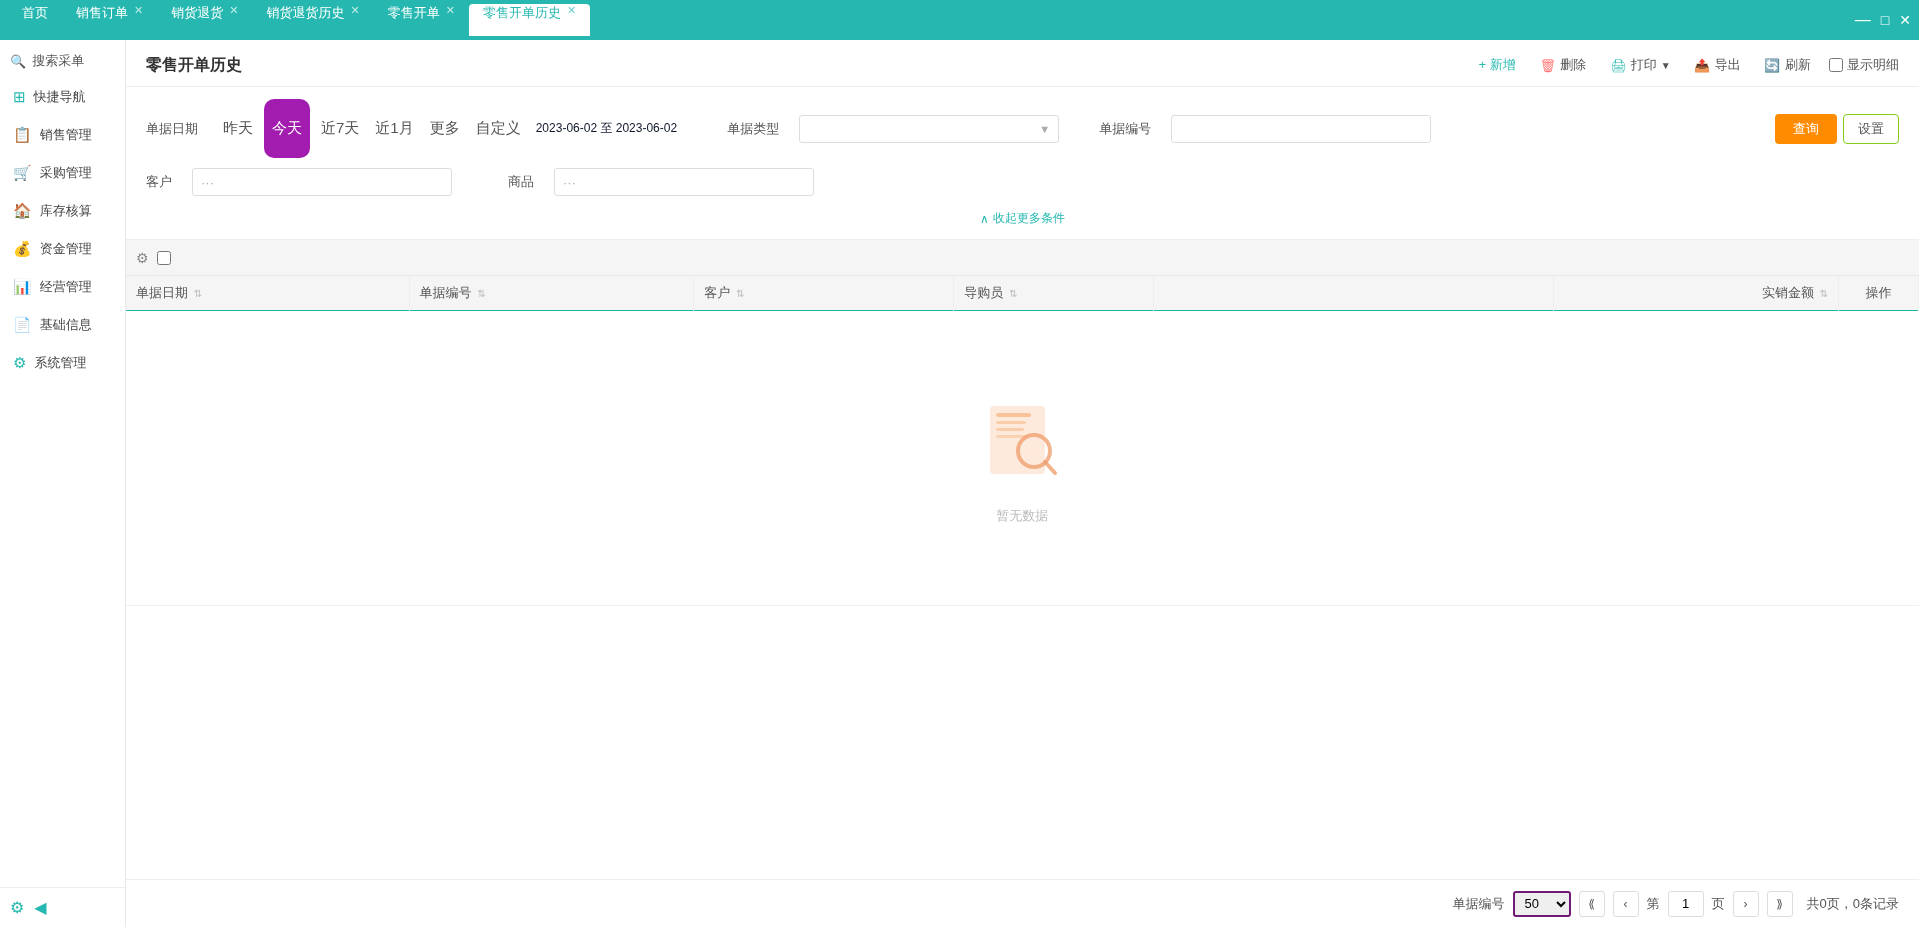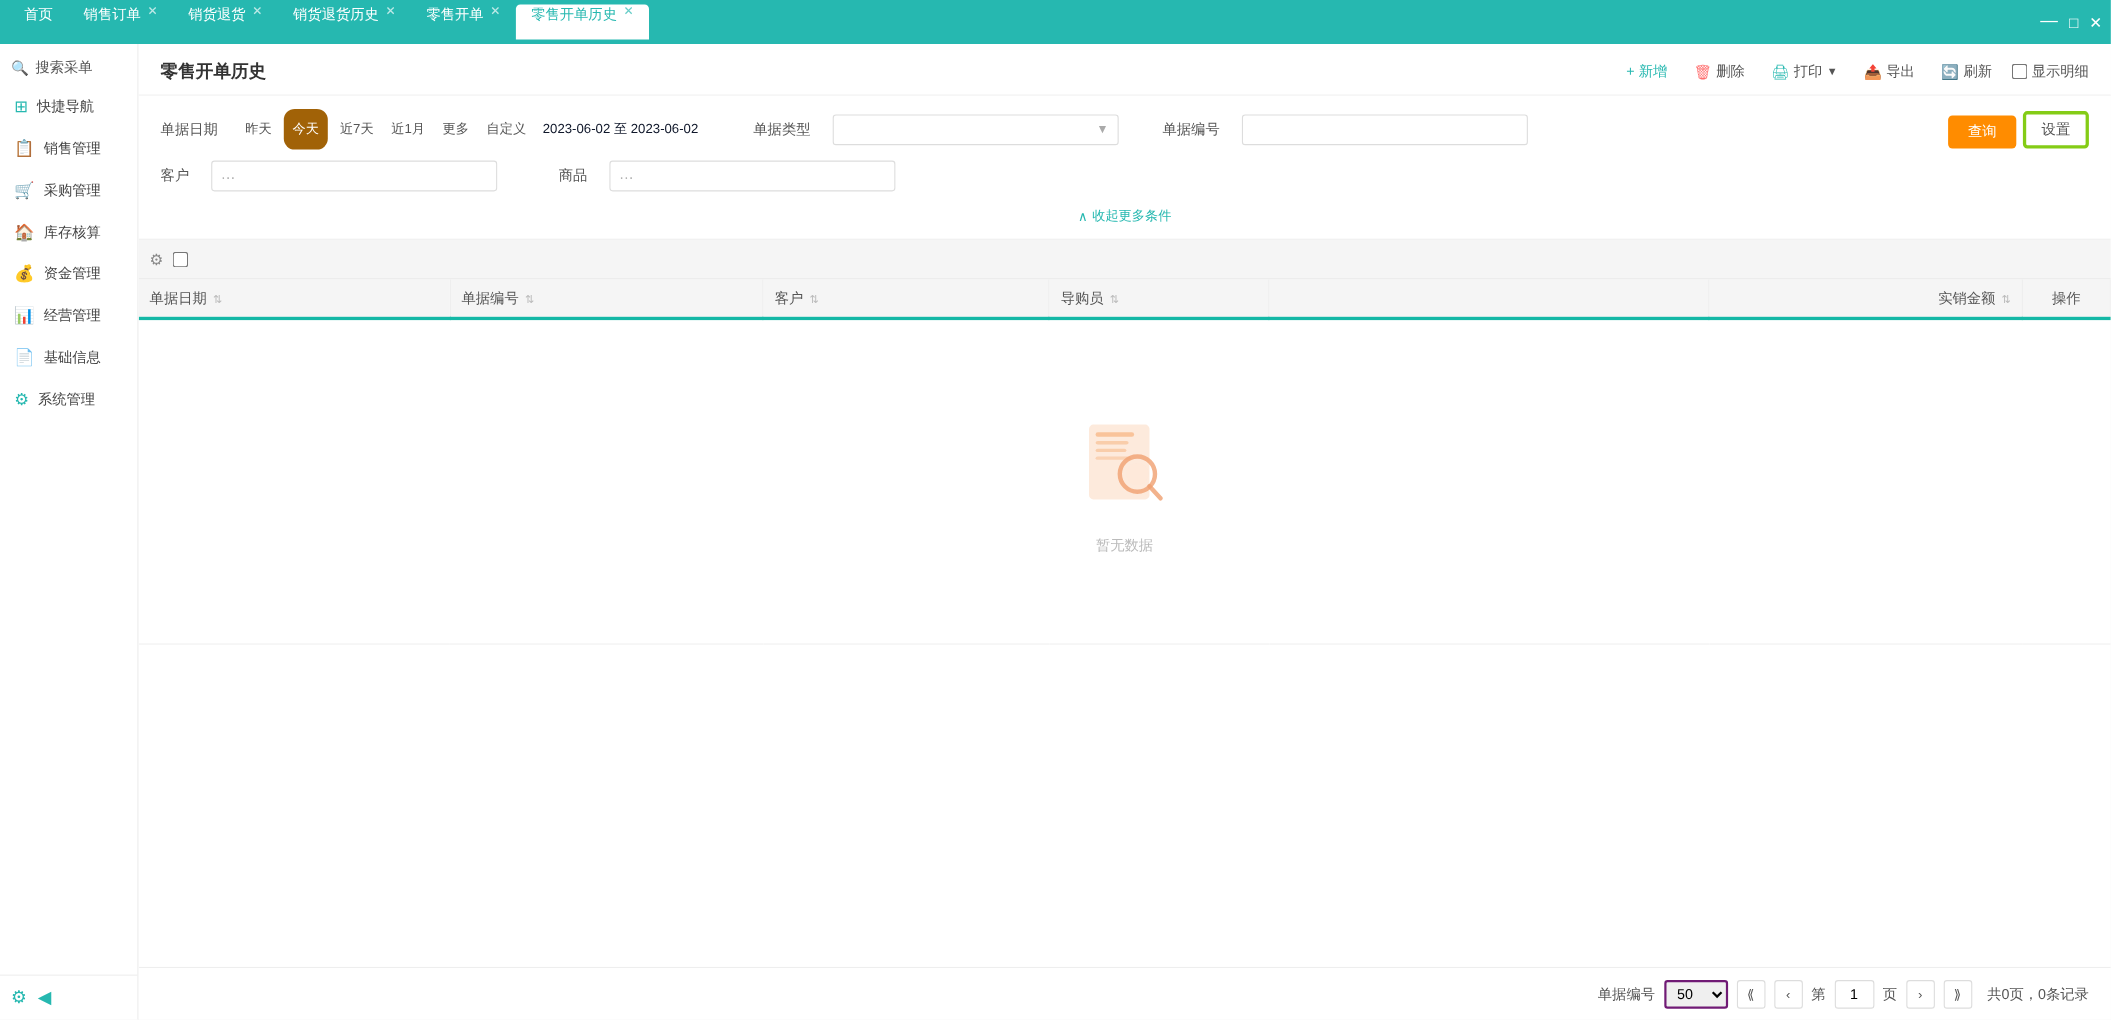--- a/index.html
+++ b/index.html
@@ -141,31 +141,31 @@
       font-size: 13px;
       color: #555;
       white-space: nowrap;
     }
     .date-options {
       display: flex;
       align-items: center;
       gap: 6px;
     }
     .date-opt {
-      font-size: 12px;
+      font-size: 15px;
       color: #555;
       cursor: pointer;
       padding: 2px 5px;
       border-radius: 3px;
     }
     .date-opt.active {
-      background: #a16207;
+      background: #a21caf;
       color: #fff;
       border-radius: 10px;
-      padding: 10px 8px;
+      padding: 20px 8px;
     }
     .date-range {
       font-size: 12px;
       color: #0f172a;
       margin-left: 4px;
     }
     .filter-select {
       min-width: 200px;
       height: 28px;
       border: 1px solid #ddd;
@@ -224,21 +224,21 @@
       gap: 8px;
     }
     .table-gear { color: #888; cursor: pointer; font-size: 14px; }
     table {
       width: 100%;
       border-collapse: collapse;
       font-size: 13px;
     }
     thead tr {
       background: #f5f5f5;
-      border-bottom: 3px solid #14b8a6;
+      border-bottom: 1px solid #14b8a6;
     }
     thead th {
       padding: 8px 10px;
       text-align: left;
       color: #555;
       font-weight: normal;
       white-space: nowrap;
       border-right: 1px solid #eee;
     }
     thead th .sort-arrows { color: #bbb; font-size: 10px; margin-left: 2px; }
@@ -308,21 +308,21 @@
       color: #fff;
       border: none;
       border-radius: 4px;
       padding: 6px 18px;
       font-size: 13px;
       cursor: pointer;
     }
     .btn-setting {
       background: #fff;
       color: #555;
-      border: 3px solid #84cc16;
+      border: 1px solid #84cc16;
       border-radius: 4px;
       padding: 5px 14px;
       font-size: 13px;
       cursor: pointer;
     }
     .btn-group-right {
       display: flex;
       flex-direction: column;
       gap: 6px;
       margin-left: auto;

